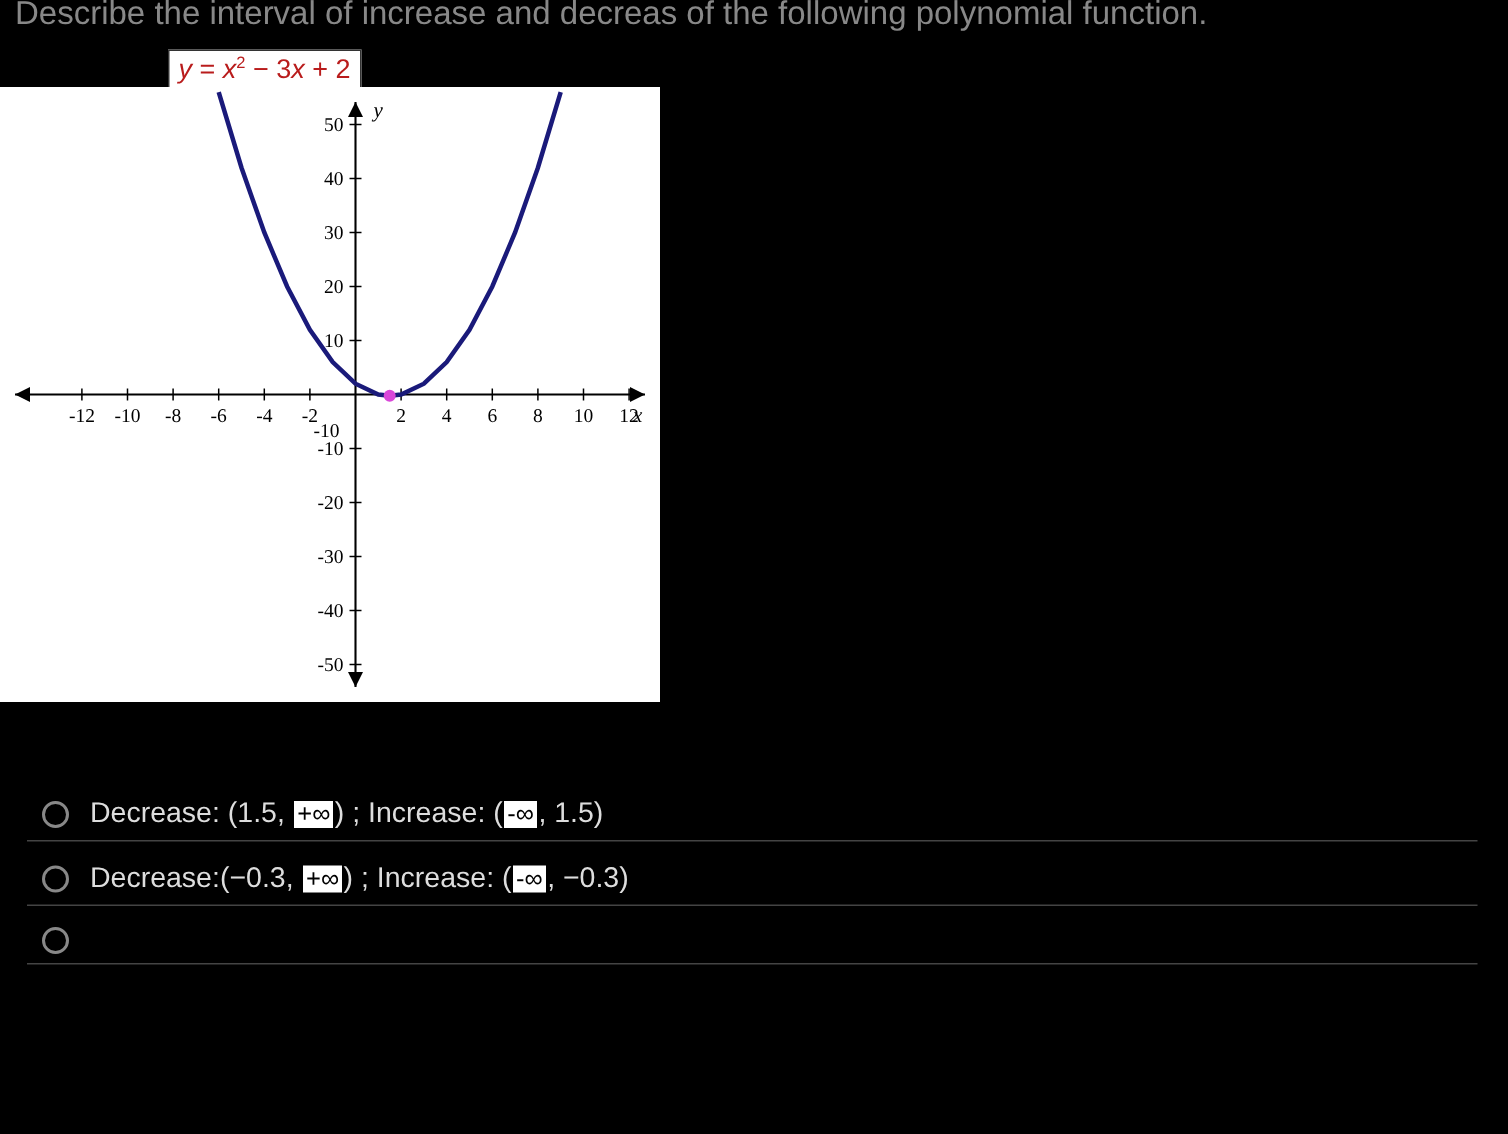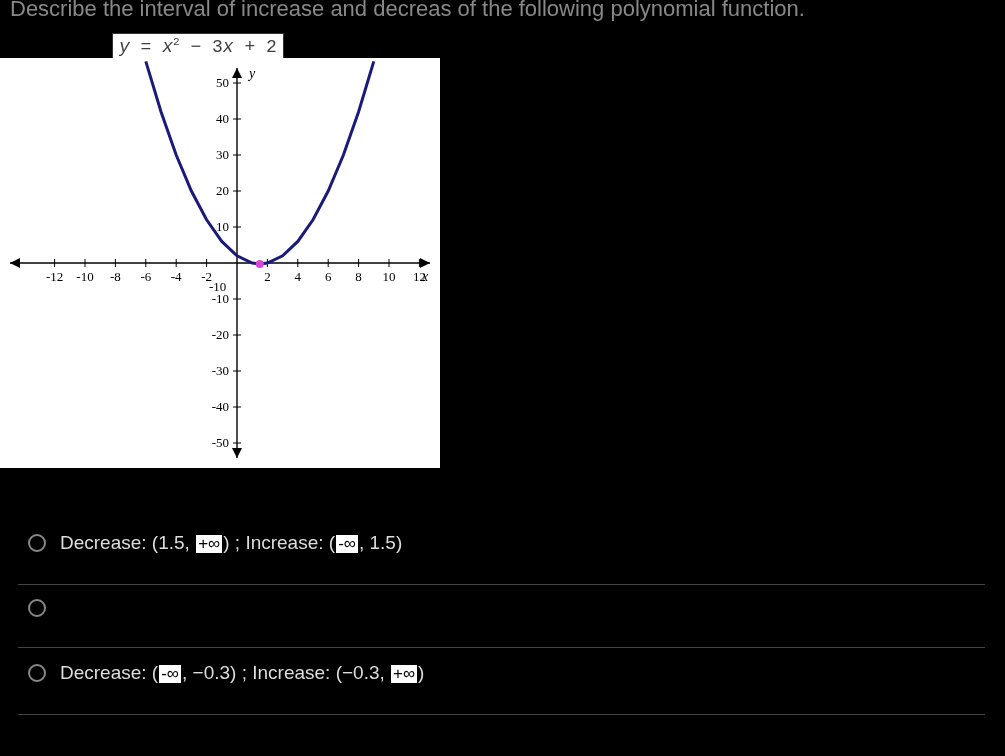--- a/index.html
+++ b/index.html
@@ -18,24 +18,24 @@
     left: 10px;
     font-size: 22px;
     color: #888;
     white-space: nowrap;
   }
   .formula-box {
     position: absolute;
     top: 33px;
     left: 112px;
     background: #fff;
-    color: #404040;
+    color: #b91c1c;
     padding: 2px 6px;
     font-size: 18px;
-    font-family: Liberation Mono, monospace;
+    font-family: Liberation Sans, sans-serif;
     border: 1px solid #333;
   }
   .formula-box sup { font-size: 11px; }
   .chart-area {
     position: absolute;
     top: 58px;
     left: 0;
     width: 440px;
     height: 410px;
     background: #fff;
@@ -43,21 +43,21 @@
   .chart-area svg { display:block; }
   .answers {
     position: absolute;
     top: 518px;
     left: 18px;
     right: 20px;
   }
   .answer-row {
     display: flex;
     align-items: center;
-    padding: 14px 0 30px 10px;
+    padding: 14px 0 6px 10px;
     border-bottom: 1px solid #444;
     font-size: 19px;
     color: #ddd;
   }
   .radio {
     width: 18px;
     height: 18px;
     border: 2px solid #888;
     border-radius: 50%;
     margin-right: 14px;
@@ -143,18 +143,18 @@
     </svg>
 </div>
 
 <div class="answers">
     <div class="answer-row">
       <span class="radio"></span>
       <span>Decrease: (1.5, <span class="inf-box">+∞</span>)  ; Increase: (<span class="inf-box">-∞</span>, 1.5)</span>
     </div>
     <div class="answer-row">
       <span class="radio"></span>
+      <span>Decrease:(−0.3, <span class="inf-box">+∞</span>) ; Increase: (<span class="inf-box">-∞</span>, −0.3)</span>
     </div>
     <div class="answer-row">
       <span class="radio"></span>
-      <span>Decrease: (<span class="inf-box">-∞</span>, −0.3)  ; Increase: (−0.3, <span class="inf-box">+∞</span>)</span>
     </div>
   </div>
 
 </body></html>

